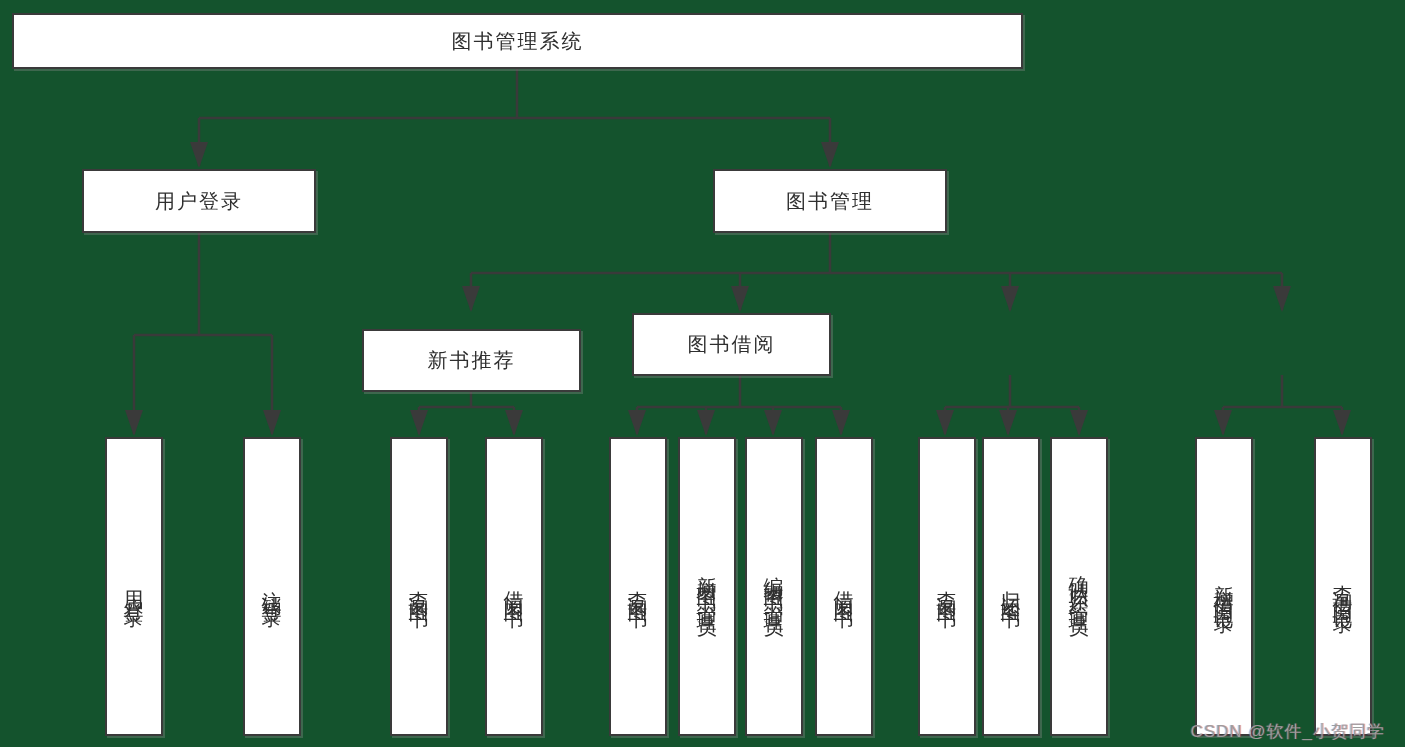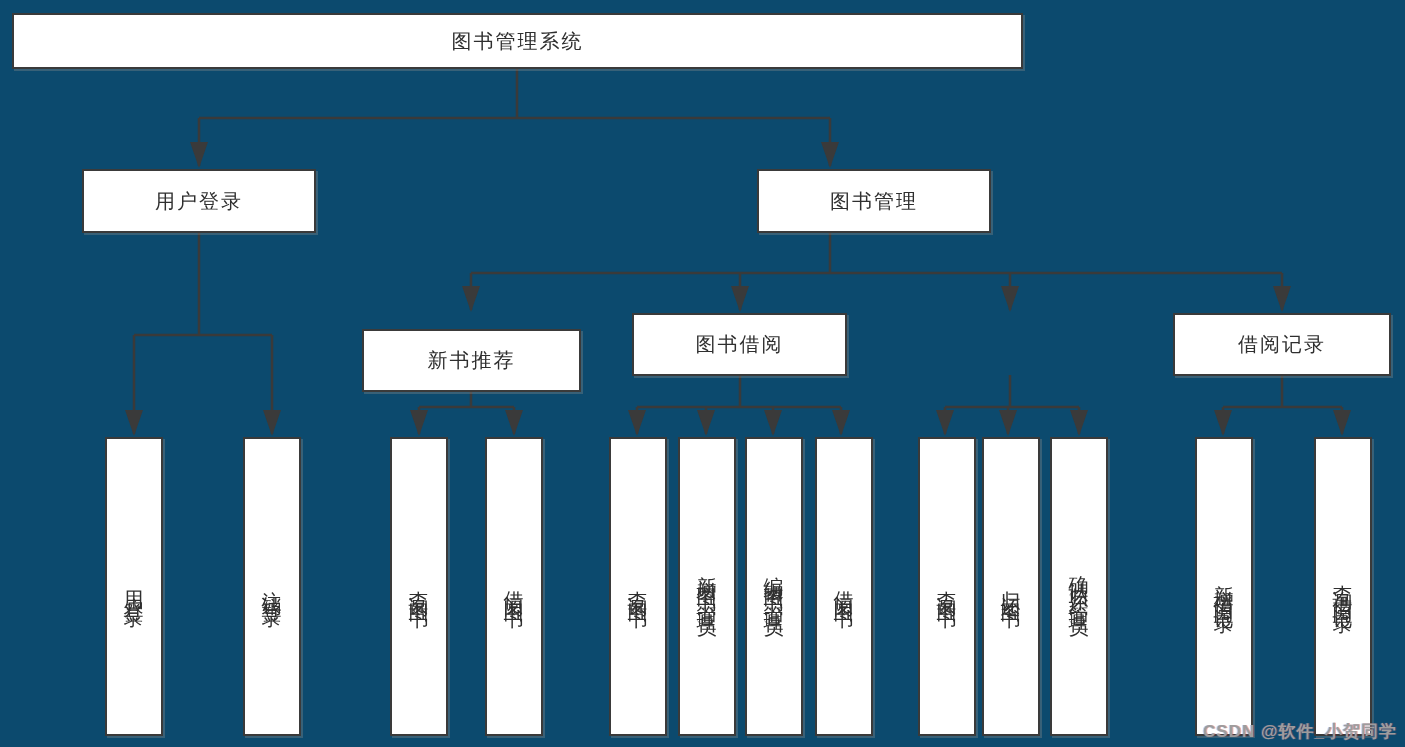--- a/index.html
+++ b/index.html
@@ -5,21 +5,21 @@
   html, body {
     margin: 0;
     padding: 0;
     background: #ffffff;
     font-family: "Liberation Sans", "DejaVu Sans", sans-serif;
   }
   #canvas {
     position: relative;
     width: 1405px;
     height: 747px;
-    background: #0c4a6e;
+    background: #14532d;
     overflow: hidden;
   }
   #wires {
     position: absolute;
     left: 0; top: 0;
     width: 1405px;
     height: 747px;
   }
   .box {
     position: absolute;
@@ -43,28 +43,27 @@
     font-size: 20px;
     letter-spacing: 6px;
     line-height: 1;
     text-align: center;
   }
   .leaf .v-label {
     display: inline-block;
   }
   #watermark {
     position: absolute;
-    right: 8px;
+    right: 20px;
     bottom: 4px;
     font-size: 17px;
     color: #9d9d9d;
     letter-spacing: 1px;
     text-shadow: 1px 0 0 rgba(205,80,80,0.45), -1px 0 0 rgba(100,130,200,0.35);
     white-space: nowrap;
-    font-weight: bold;
   }
 </style>
 </head>
 <body>
 
 <div id="canvas">
 
   <svg id="wires" viewBox="0 0 1405 747" fill="none">
     <g stroke="#3a3a3a" stroke-width="2.5">
       <path d="M517,69 V118 M199,118 H830 M199,118 V166 M830,118 V166"></path>
@@ -108,32 +107,29 @@
     </g>
   </svg>
 
   <div class="box" style="left:12px; top:13px; width:1011px; height:56px;">
     <span class="h-label">图书管理系统</span>
   </div>
 
   <div class="box" style="left:82px; top:169px; width:234px; height:64px;">
     <span class="h-label">用户登录</span>
   </div>
-  <div class="box" style="left:713px; top:169px; width:234px; height:64px;margin-left:44px;">
+  <div class="box" style="left:713px; top:169px; width:234px; height:64px;">
     <span class="h-label">图书管理</span>
   </div>
 
   <div class="box" style="left:362px; top:313px; width:219px; height:63px;margin-top:16px;">
     <span class="h-label">新书推荐</span>
   </div>
-  <div class="box" style="left:632px; top:313px; width:215px; height:63px;">
+  <div class="box" style="left:632px; top:313px; width:199px; height:63px;">
     <span class="h-label">图书借阅</span>
-  </div>
-  <div class="box" style="left:1173px; top:313px; width:218px; height:63px;">
-    <span class="h-label">借阅记录</span>
   </div>
 
   <div class="box leaf" style="left:105px; top:437px; width:58px; height:299px;">
     <span class="v-label">用户登录</span>
   </div>
   <div class="box leaf" style="left:243px; top:437px; width:58px; height:299px;">
     <span class="v-label">注销登录</span>
   </div>
 
   <div class="box leaf" style="left:390px; top:437px; width:58px; height:299px;">

